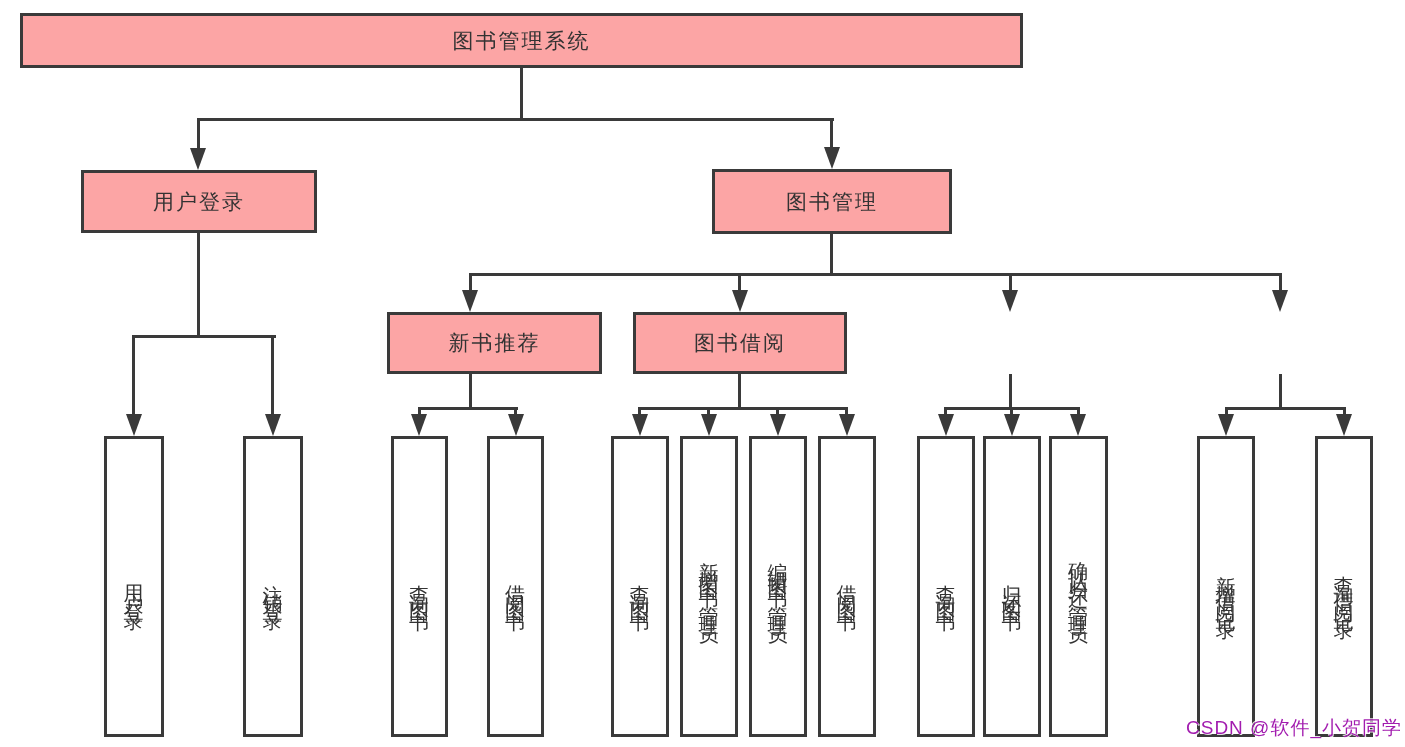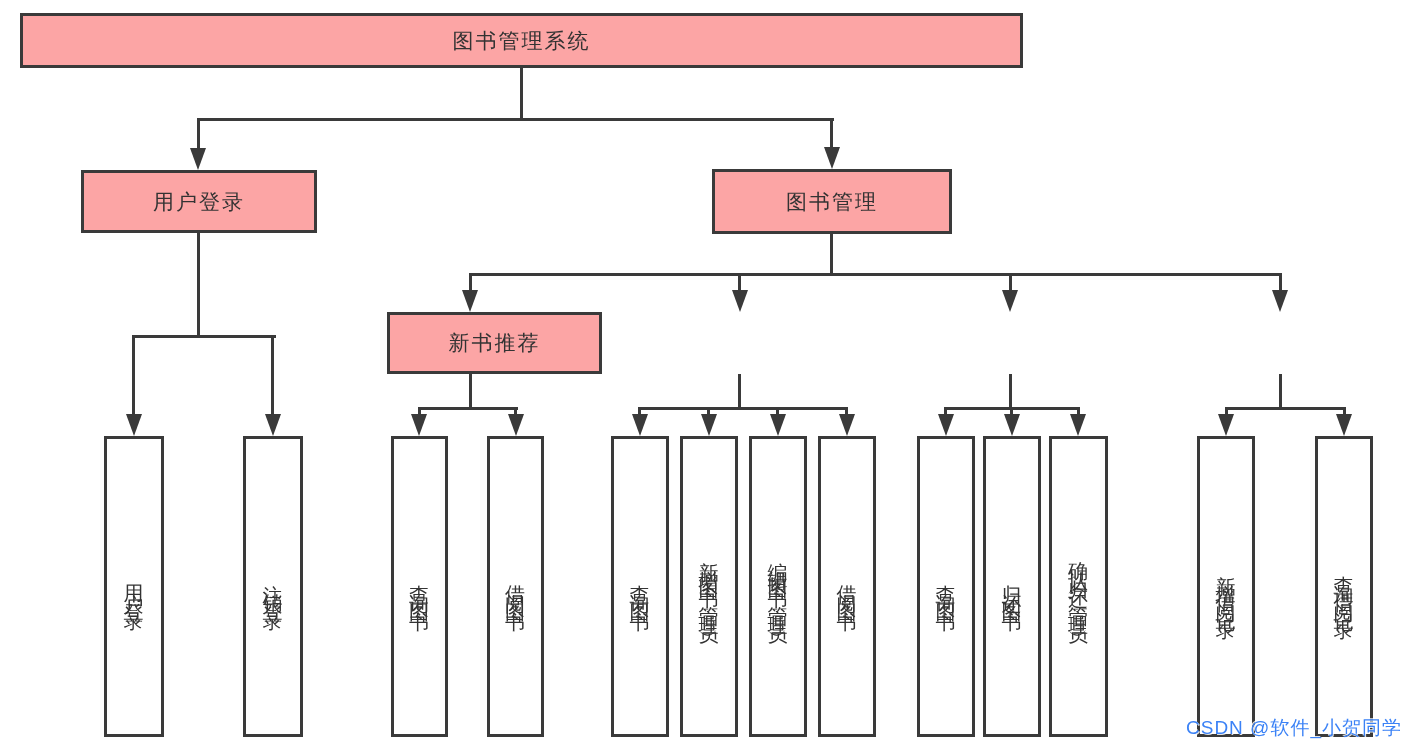--- a/index.html
+++ b/index.html
@@ -20,36 +20,37 @@
   }
   .hline,.vline{position:absolute;background:#3a3a3a;}
   .hline{height:3px;}
   .vline{width:3px;}
   .arrow{
     position:absolute;width:0;height:0;
     border-left:8px solid transparent;border-right:8px solid transparent;
     border-top:22px solid #3a3a3a;
   }
   .watermark{
-    position:absolute;left:1186px;top:715px;font-size:19px;color:#3b82f6;
+    position:absolute;left:1186px;top:715px;font-size:19px;color:#a21caf;
     letter-spacing:1px;white-space:nowrap;
     text-shadow:1px 1px 0 rgba(255,255,255,.85),-1px -1px 0 rgba(255,255,255,.85);
   }
 </style>
 </head>
 <body>
 
 <div class="canvas">
 
   <div class="node" style="left:20px;top:13px;width:1003px;height:55px;">图书管理系统</div>
 
   <div class="node" style="left:81px;top:170px;width:236px;height:63px;">用户登录</div>
   <div class="node" style="left:712px;top:169px;width:240px;height:65px;">图书管理</div>
 
   <div class="node" style="left:363px;top:312px;width:215px;height:62px;margin-left:24px;">新书推荐</div>
+  <div class="node" style="left:633px;top:312px;width:214px;height:62px;">图书借阅</div>
 
   <div class="vnode" style="left:104px;top:436px;width:60px;height:301px;">用户登录</div>
   <div class="vnode" style="left:243px;top:436px;width:60px;height:301px;">注销登录</div>
 
   <div class="vnode" style="left:391px;top:436px;width:57px;height:301px;">查询图书</div>
   <div class="vnode" style="left:487px;top:436px;width:57px;height:301px;">借阅图书</div>
 
   <div class="vnode" style="left:611px;top:436px;width:58px;height:301px;">查询图书</div>
   <div class="vnode" style="left:680px;top:436px;width:58px;height:301px;">新增图书（管理员）</div>
   <div class="vnode" style="left:749px;top:436px;width:58px;height:301px;">编辑图书（管理员）</div>

